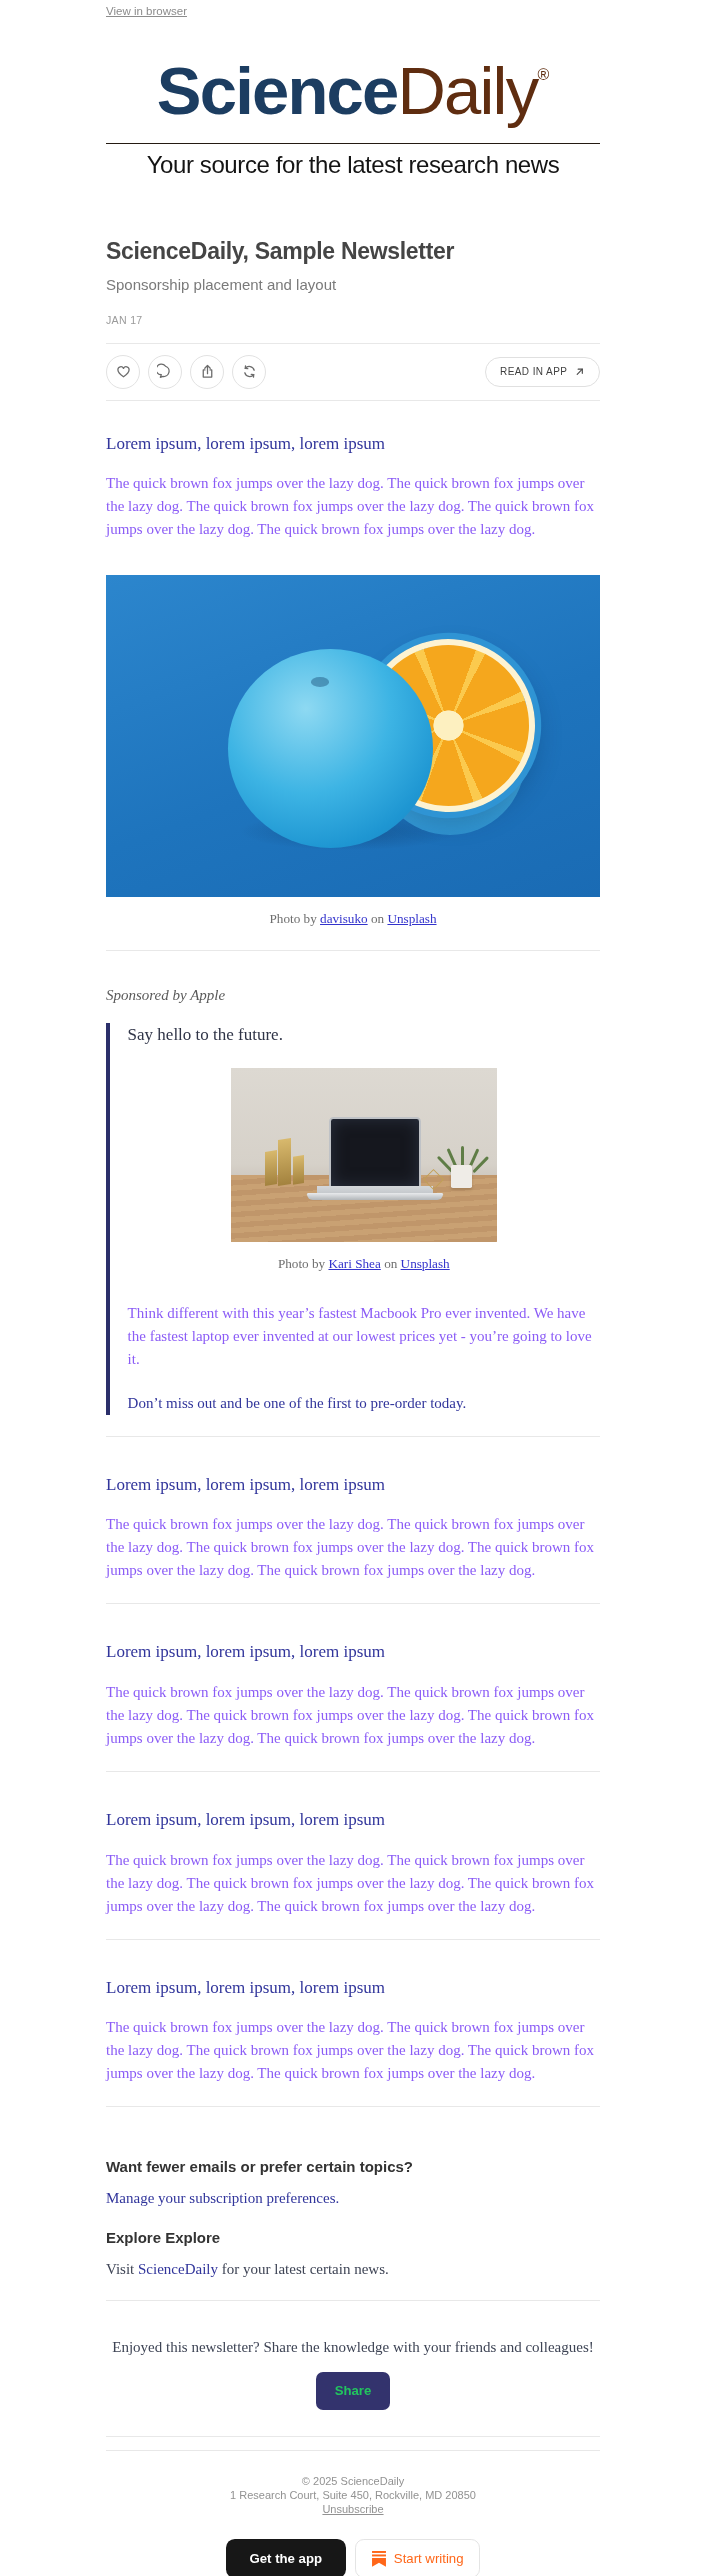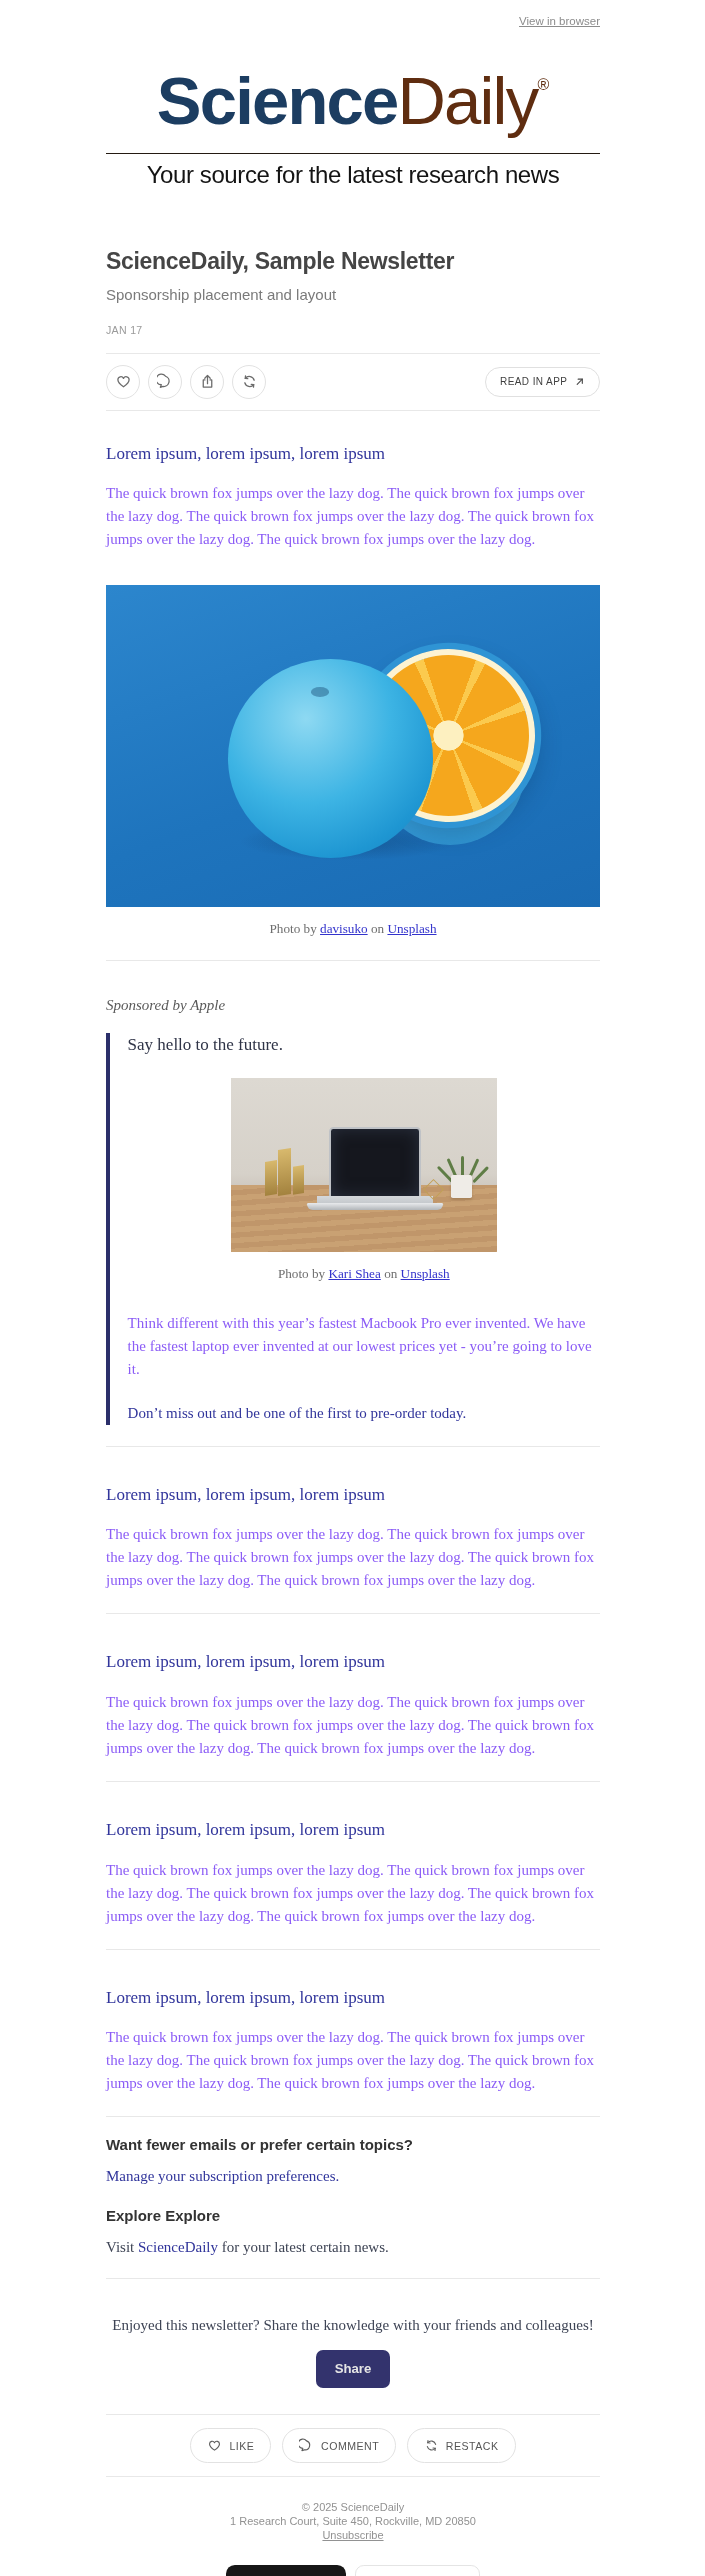--- a/index.html
+++ b/index.html
@@ -1,21 +1,21 @@
 <!DOCTYPE html>
 <html style="font-size:14px"><head>
 <meta charset="utf-8">
 <style>
   * { margin:0; padding:0; box-sizing:border-box; }
   html,body { background:#ffffff; }
   .page { width:706px; margin:0 auto; background:#fff; font-family:"Liberation Sans", sans-serif; padding-bottom:23px; }
   .container { width:494px; margin:0 auto; display:flow-root; }
 
   
-  .vib-row { padding-top:12px; text-align:right; }
+  .vib-row { padding-top:2px; }
   .vib-link { font-size:11.5px; color:#8c8c8c; text-decoration:underline; cursor:pointer; }
 
   .masthead { margin-top:14px; text-align:center; border-bottom:1.8px solid #241a12; padding-bottom:8.8px; cursor:pointer; }
   .logo-line { font-size:67px; line-height:86px; letter-spacing:-1.8px; white-space:nowrap; }
   .logo-science { font-weight:700; color:#1c3d61; }
   .logo-daily { font-weight:400; color:#5f2d10; }
   .logo-reg { font-size:16px; color:#5f2d10; vertical-align:34px; letter-spacing:0; }
   .tagline { margin-top:7px; text-align:center; font-size:24px; line-height:28px; color:#141414; letter-spacing:-0.4px; }
 
   .post-title { margin-top:58px; font-size:23px; line-height:28px; font-weight:700; color:#454545; letter-spacing:-0.3px; }
@@ -68,30 +68,30 @@
   .lap-kb { position:absolute; left:86px; top:118px; width:116px; height:8px; background:linear-gradient(#d5d8db,#c3c7cb); }
   .lap-base { position:absolute; left:76px; top:125px; width:136px; height:7px; background:linear-gradient(#e8eaec,#b2b6ba); border-radius:1.8px 1.8px 8px 8px; }
   .gold-bar { position:absolute; background:linear-gradient(#d8b96d,#a3823e); transform:skewY(-9deg); }
   .wire-frame { position:absolute; right:56px; top:104px; width:15px; height:15px; border:1.8px solid #c2a057; transform:rotate(45deg); background:transparent; }
   .pot { position:absolute; right:25px; top:97px; width:21px; height:23px; background:#efece7; border-radius:1.8px; box-shadow:0 1.8px 2.6px rgba(90,70,40,0.25); }
   .leaf { position:absolute; width:2.6px; height:21px; background:#5f7d46; border-radius:1.8px; transform-origin:50% 100%; }
 
   .cta-line { margin-top:21px; font-family:"Liberation Serif","DejaVu Serif",serif; font-size:15px; line-height:23px; color:#31359b; cursor:pointer; }
 
   
-  .prefs-heading { margin-top:18px; font-size:15px; line-height:19.4px; font-weight:700; color:#333; }
+  .prefs-heading { margin-top:50px; font-size:15px; line-height:19.4px; font-weight:700; color:#333; }
   .prefs-link { margin-top:10.6px; font-family:"Liberation Serif","DejaVu Serif",serif; font-size:15px; line-height:23px; color:#31359b; cursor:pointer; }
   .explore-heading { margin-top:17.6px; font-size:15px; line-height:19.4px; font-weight:700; color:#333; }
   .explore-line { margin-top:10.6px; font-family:"Liberation Serif","DejaVu Serif",serif; font-size:15px; line-height:23px; color:#3e4455; }
   .explore-line .inline-link { color:#31359b; cursor:pointer; }
 
   
   .share-prompt { margin-top:35px; text-align:center; font-family:"Liberation Serif","DejaVu Serif",serif; font-size:15px; line-height:23px; color:#3e4455; }
   .share-btn-row { margin-top:12.4px; text-align:center; }
-  .share-btn { display:inline-block; background:#33336d; color:#e5e5e5; font-size:13.2px; font-weight:600; padding:11.5px 18.5px; border-radius:7px; border:none; cursor:pointer; }
+  .share-btn { display:inline-block; background:#33336d; color:#22c55e; font-size:13.2px; font-weight:600; padding:11.5px 18.5px; border-radius:7px; border:none; cursor:pointer; }
 
   .pill-row { margin-top:13.2px; display:flex; justify-content:center; gap:10.6px; }
   .pill { height:35px; padding:0 16px; border:0.9px solid #e2e2e2; border-radius:881px; background:#fff; display:flex; align-items:center; gap:7px; cursor:pointer; font-size:10.6px; font-weight:500; letter-spacing:0.5px; color:#555; }
   .pill svg { width:15px; height:15px; stroke:#5c5c5c; fill:none; stroke-width:1.5; stroke-linecap:round; stroke-linejoin:round; }
 
   .footer-text { margin-top:23px; text-align:center; font-size:11px; line-height:14px; color:#929292; }
   .unsub { text-decoration:underline; color:#929292; cursor:pointer; }
 
   .app-btn-row { margin-top:23px; display:flex; justify-content:center; gap:8.8px; }
   .get-app-btn { background:#171717; color:#fff; font-weight:700; font-size:13.2px; padding:10.6px 24px; border-radius:8.8px; border:none; cursor:pointer; }
@@ -221,43 +221,20 @@
 
     <div class="sec-divider" style="margin-top:19.4px;"></div>
 
     <div class="share-prompt">Enjoyed this newsletter? Share the knowledge with your friends and colleagues!</div>
     <div class="share-btn-row">
       <button class="share-btn">Share</button>
     </div>
 
     <div class="sec-divider" style="margin-top:26.5px;"></div>
 
-    <div class="pill-row">
-      <button class="pill">
-        <svg viewBox="0 0 20 20">
-            <path d="M10 16.2C5.7 13.2 3.4 10.6 3.4 7.9a3.5 3.5 0 0 1 6.6-1.6A3.5 3.5 0 0 1 16.6 7.9c0 2.7-2.3 5.3-6.6 8.3Z"></path>
-          </svg>
-        <span>LIKE</span>
-      </button>
-      <button class="pill">
-        <svg viewBox="0 0 20 20">
-            <path d="M10 3.8a6.2 6.2 0 1 0-4.9 10l-1.2 3 3.2-1A6.2 6.2 0 0 0 10 3.8Z"></path>
-          </svg>
-        <span>COMMENT</span>
-      </button>
-      <button class="pill">
-        <svg viewBox="0 0 20 20">
-            <path d="M15.5 8.5A6 6 0 0 0 5 6.3"></path>
-            <path d="M5.3 3.4 5 6.4l3 .2"></path>
-            <path d="M4.5 11.5A6 6 0 0 0 15 13.7"></path>
-            <path d="M14.7 16.6l.3-3-3-.2"></path>
-          </svg>
-        <span>RESTACK</span>
-      </button>
-    </div>
 
     <div class="sec-divider" style="margin-top:13.2px;"></div>
 
     <div class="footer-text">
       <div>© 2025 ScienceDaily</div>
       <div>1 Research Court, Suite 450, Rockville, MD 20850</div>
       <div><span class="unsub">Unsubscribe</span></div>
     </div>
 
     <div class="app-btn-row">

